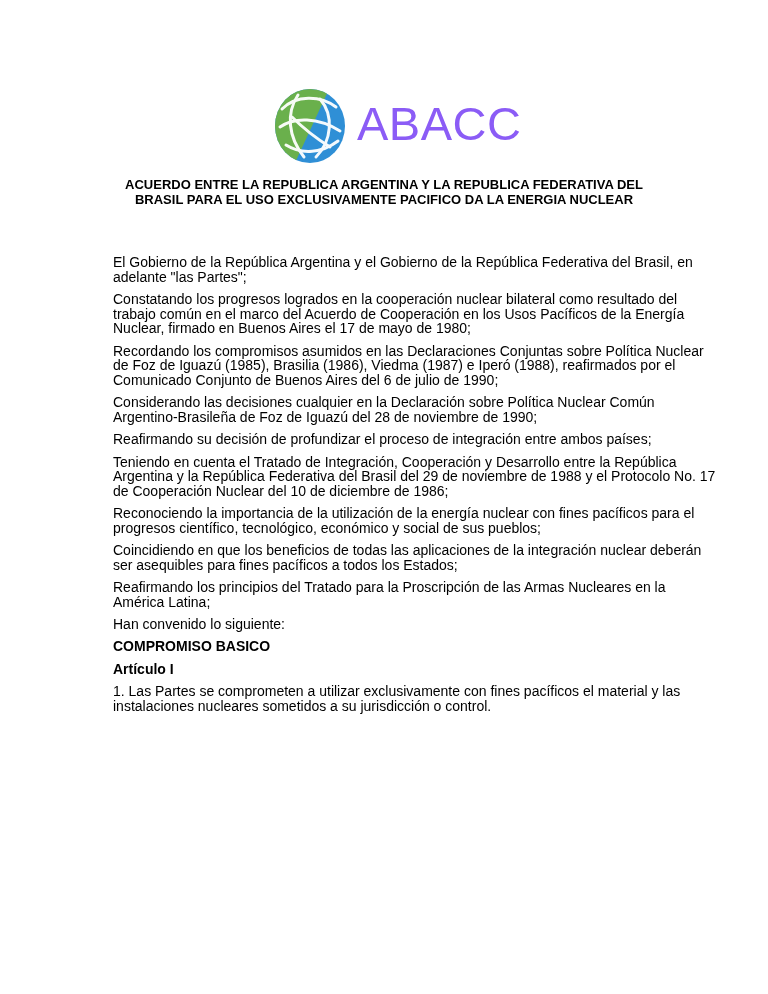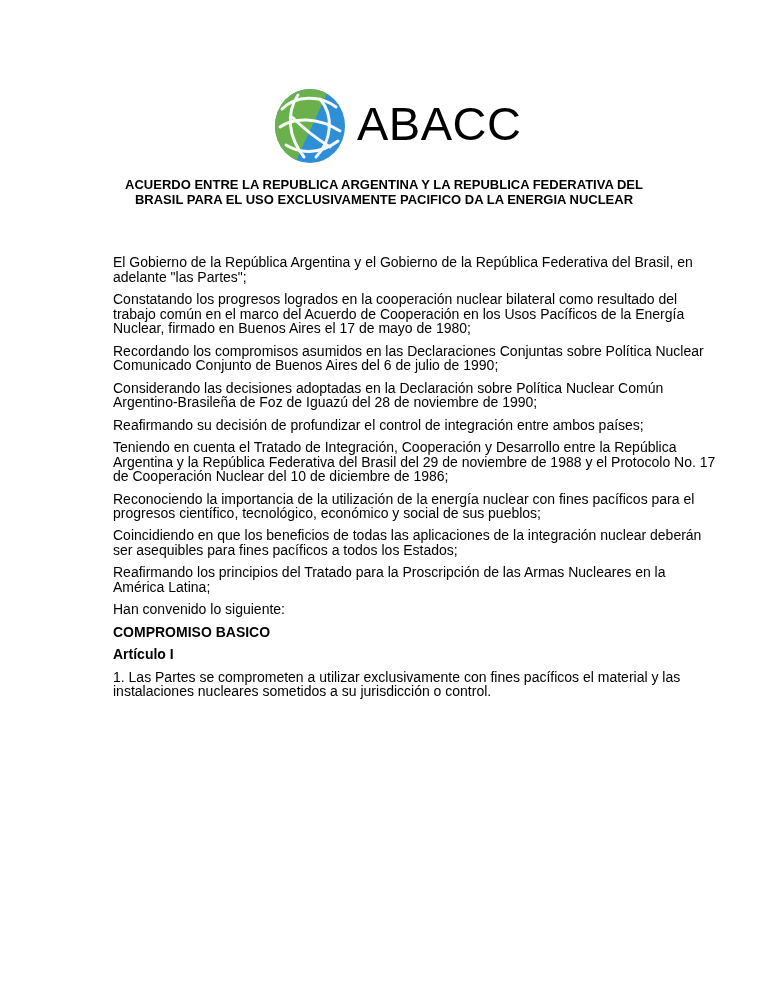--- a/index.html
+++ b/index.html
@@ -1,19 +1,19 @@
 <!DOCTYPE html>
 <html><head>
 <meta charset="utf-8">
 <style>
   html, body { margin: 0; padding: 0; background: #ffffff; }
   body { width: 768px; height: 994px; position: relative; overflow: hidden; font-family: "Liberation Sans", sans-serif; color: #000; }
   .logo { position: absolute; left: 274px; top: 87px; width: 230px; height: 78px; }
   .logo svg { position: absolute; left: 0; top: 0; }
-  .logo-text { position: absolute; left: 83px; top: 12px; font-family: "Liberation Sans", sans-serif; font-size: 47px; line-height: 50px; color: #000000; letter-spacing: 0.5px; }
+  .logo-text { position: absolute; left: 83px; top: 12px; font-family: "Liberation Sans", sans-serif; font-size: 47px; line-height: 50px; color: #8b5cf6; letter-spacing: 0.5px; }
   .title { position: absolute; left: 100px; width: 568px; top: 177px; text-align: center; font-weight: bold; font-size: 13px; line-height: 15px; }
   .title div { white-space: nowrap; }
   .content { position: absolute; left: 113px; width: 560px; top: 255px; font-size: 14px; line-height: 14.6px; }
   .content p { margin: 0 0 7.8px 0; }
   .content .line { display: block; white-space: nowrap; }
   .heading { font-weight: bold; margin: 0 0 7.8px 0; width: 542px; }
 </style>
 </head>
 <body>
 
@@ -50,28 +50,29 @@
     <span class="line">El Gobierno de la República Argentina y el Gobierno de la República Federativa del Brasil, en</span>
     <span class="line">adelante "las Partes";</span>
   </p>
   <p>
     <span class="line">Constatando los progresos logrados en la cooperación nuclear bilateral como resultado del</span>
     <span class="line">trabajo común en el marco del Acuerdo de Cooperación en los Usos Pacíficos de la Energía</span>
     <span class="line">Nuclear, firmado en Buenos Aires el 17 de mayo de 1980;</span>
   </p>
   <p>
     <span class="line">Recordando los compromisos asumidos en las Declaraciones Conjuntas sobre Política Nuclear</span>
+    <span class="line">de Foz de Iguazú (1985), Brasilia (1986), Viedma (1987) e Iperó (1988), reafirmados por el</span>
     <span class="line">Comunicado Conjunto de Buenos Aires del 6 de julio de 1990;</span>
   </p>
   <p>
-    <span class="line">Considerando las decisiones adoptadas en la Declaración sobre Política Nuclear Común</span>
+    <span class="line">Considerando las decisiones cualquier en la Declaración sobre Política Nuclear Común</span>
     <span class="line">Argentino-Brasileña de Foz de Iguazú del 28 de noviembre de 1990;</span>
   </p>
   <p>
-    <span class="line">Reafirmando su decisión de profundizar el control de integración entre ambos países;</span>
+    <span class="line">Reafirmando su decisión de profundizar el proceso de integración entre ambos países;</span>
   </p>
   <p>
     <span class="line">Teniendo en cuenta el Tratado de Integración, Cooperación y Desarrollo entre la República</span>
     <span class="line">Argentina y la República Federativa del Brasil del 29 de noviembre de 1988 y el Protocolo No. 17</span>
     <span class="line">de Cooperación Nuclear del 10 de diciembre de 1986;</span>
   </p>
   <p>
     <span class="line">Reconociendo la importancia de la utilización de la energía nuclear con fines pacíficos para el</span>
     <span class="line">progresos científico, tecnológico, económico y social de sus pueblos;</span>
   </p>

